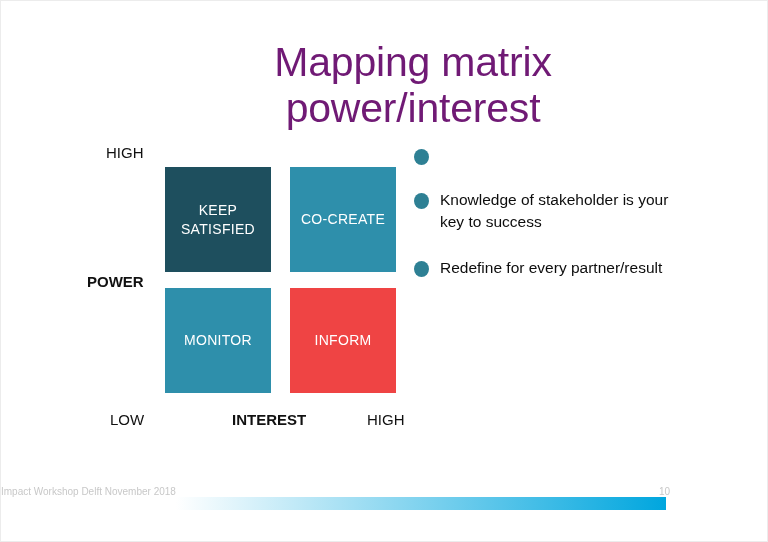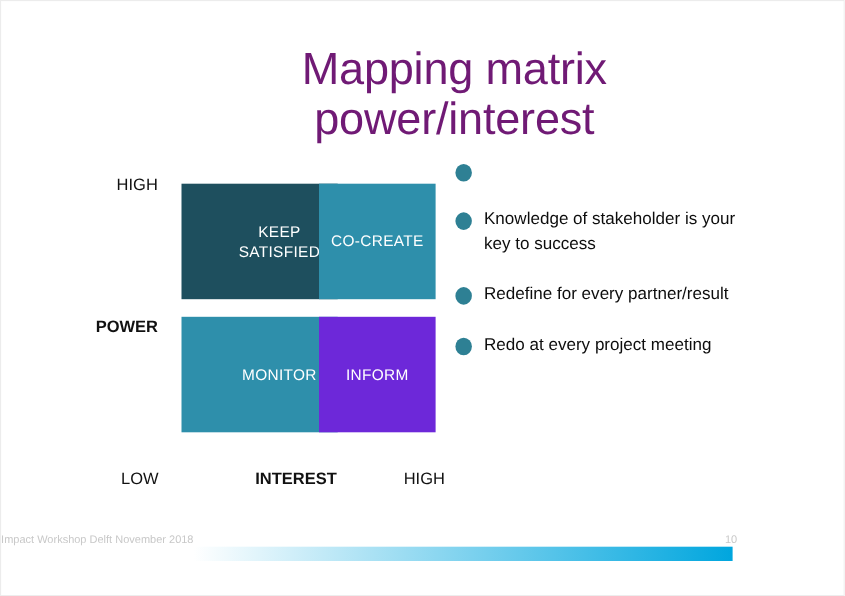--- a/index.html
+++ b/index.html
@@ -39,21 +39,20 @@
     white-space: nowrap;
   }
 
   
   .axis-label {
     position: absolute;
     color: #111111;
     font-size: 15px;
     line-height: 18px;
     white-space: nowrap;
-    margin-top: 16px;
   }
   .axis-label.bold { font-weight: bold; }
 
   #label-high-power { left: 105px; top: 143px; }
   #label-power     { left: 86px;  top: 272px; }
   #label-low       { left: 109px; top: 410px; }
   #label-interest  { left: 231px; top: 410px; }
   #label-high-int  { left: 366px; top: 410px; }
 
   
@@ -138,60 +137,56 @@
     <span class="title-line">Mapping matrix</span>
     <span class="title-line">power/interest</span>
   </div>
 
   <div class="axis-label" id="label-high-power">HIGH</div>
   <div class="axis-label bold" id="label-power">POWER</div>
   <div class="axis-label" id="label-low">LOW</div>
   <div class="axis-label bold" id="label-interest">INTEREST</div>
   <div class="axis-label" id="label-high-int">HIGH</div>
 
-  <div class="quad" id="quad-keep-satisfied" style="background-color: rgb(30, 79, 94); padding-left: 36px;">
+  <div class="quad" id="quad-keep-satisfied" style="background-color: rgb(30, 79, 94);">
     <div>
       <span>KEEP</span>
       <span>SATISFIED</span>
     </div>
   </div>
 
   <div class="quad" id="quad-co-create" style="background-color: rgb(46, 143, 171);">
     <div>
       <span>CO-CREATE</span>
     </div>
   </div>
 
-  <div class="quad" id="quad-monitor" style="background-color: rgb(46, 143, 171); padding-left: 36px;">
+  <div class="quad" id="quad-monitor" style="background-color: rgb(46, 143, 171);">
     <div>
       <span>MONITOR</span>
     </div>
   </div>
 
-  <div class="quad" id="quad-inform" style="background-color: #6d28d9;">
+  <div class="quad" id="quad-inform" style="background-color: #ef4444;">
     <div>
       <span>INFORM</span>
     </div>
   </div>
 
   <div id="bullet-list">
     <div class="bullet-item">
       <span class="bullet-dot" style="background-color: rgb(46, 128, 148);"></span>
     </div>
     <div class="bullet-item">
       <span class="bullet-dot" style="background-color: rgb(46, 128, 148);"></span>
       <span class="bullet-text">Knowledge of stakeholder is your key to success</span>
     </div>
     <div class="bullet-item">
       <span class="bullet-dot" style="background-color: rgb(46, 128, 148);"></span>
       <span class="bullet-text">Redefine for every partner/result</span>
     </div>
-    <div class="bullet-item">
-      <span class="bullet-dot" style="background-color: rgb(46, 128, 148);"></span>
-      <span class="bullet-text">Redo at every project meeting</span>
-    </div>
   </div>
 
   <div id="footer-text">Impact Workshop Delft November 2018</div>
   <div id="page-number">10</div>
   <div id="gradient-bar" style="background: linear-gradient(to right, rgb(255, 255, 255) 0%, rgb(0, 166, 222) 100%);"></div>
 
 </div>
 
 </body></html>

